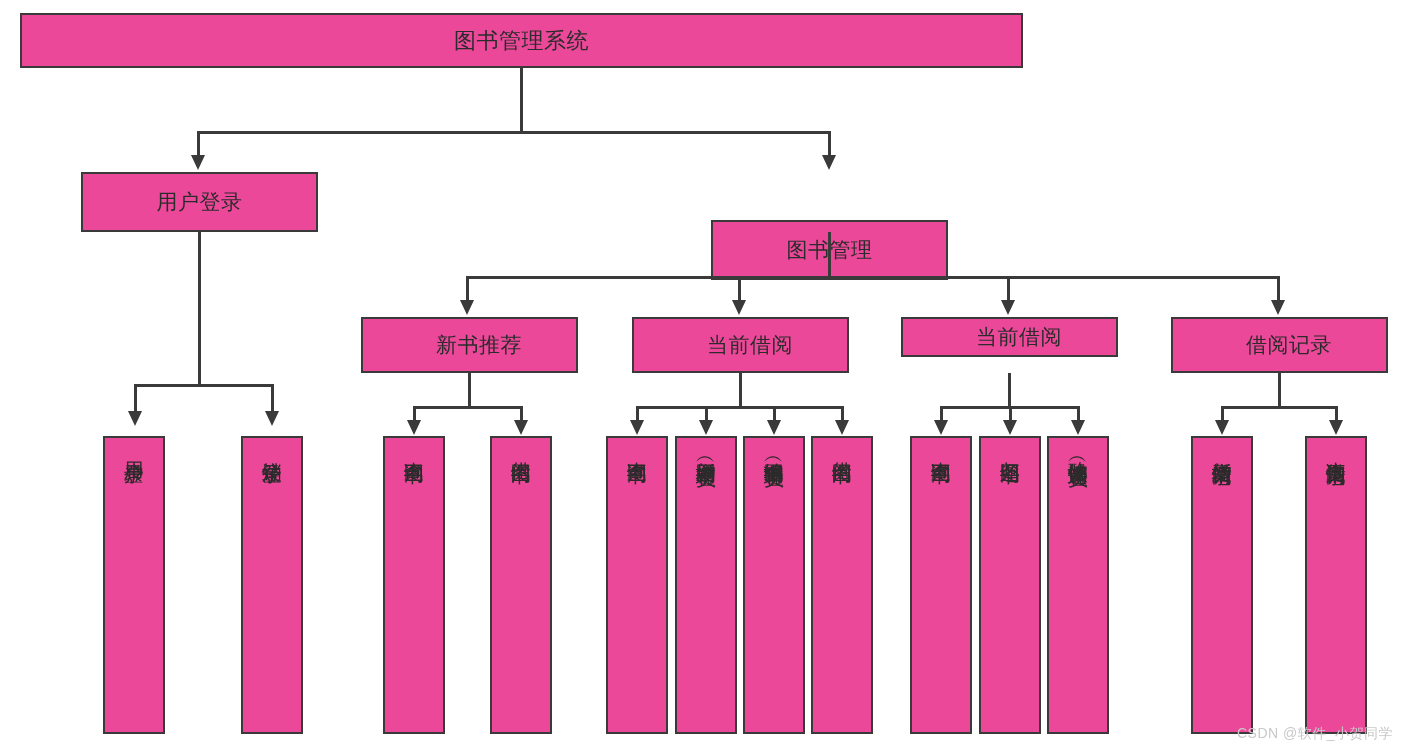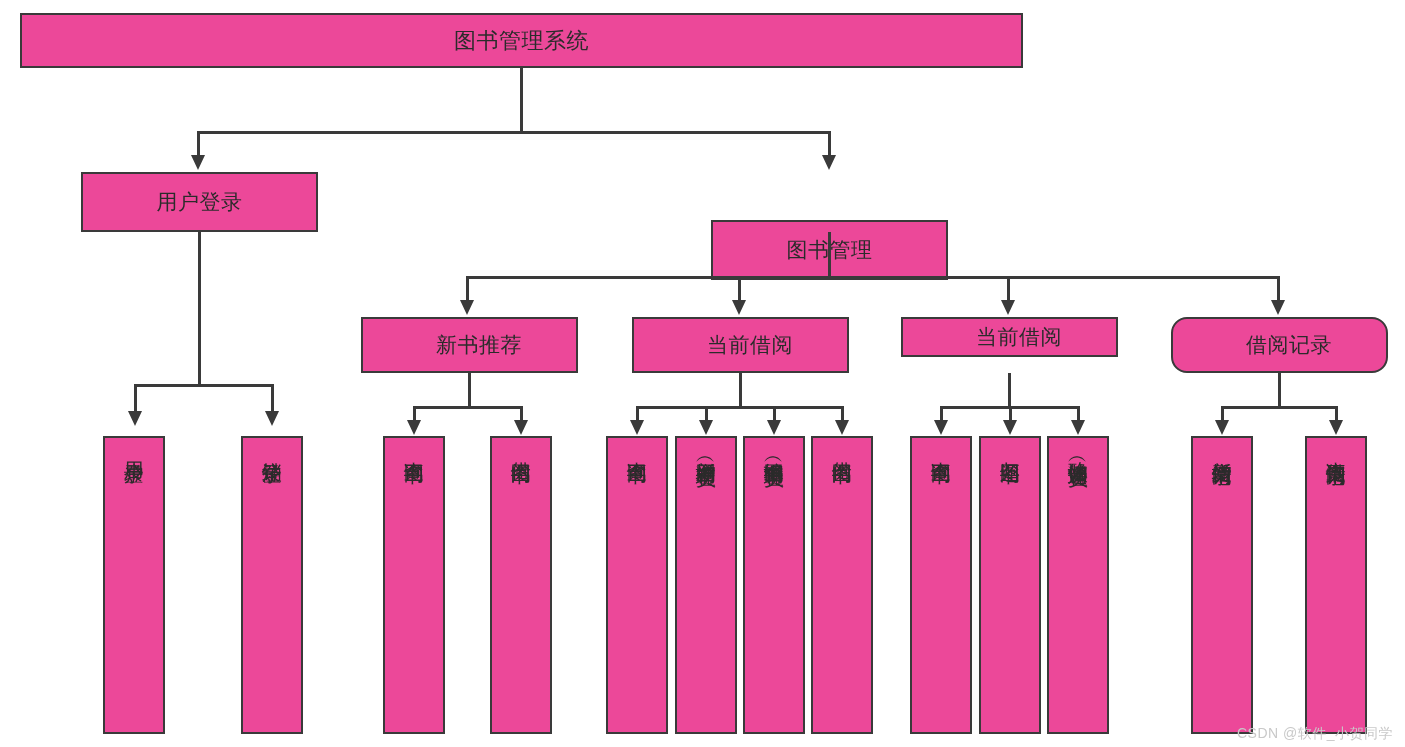--- a/index.html
+++ b/index.html
@@ -130,21 +130,21 @@
 
   <div class="node lvl3" style="left:361px; top:317px; width:217px; height:56px;">
     <span class="label">新书推荐</span>
   </div>
   <div class="node lvl3" style="left:632px; top:317px; width:217px; height:56px;">
     <span class="label">当前借阅</span>
   </div>
   <div class="node lvl3" style="left:901px; top:317px; width:217px; height:40px;">
     <span class="label">当前借阅</span>
   </div>
-  <div class="node lvl3" style="left:1171px; top:317px; width:217px; height:56px;border-radius:16px;">
+  <div class="node lvl3" style="left:1171px; top:317px; width:217px; height:56px;">
     <span class="label">借阅记录</span>
   </div>
 
   <div class="vline" style="left:468px; top:373px; height:33px;"></div>
   <div class="hline" style="left:413px; top:406px; width:110px;"></div>
   <div class="vline" style="left:413px; top:406px; height:16px;"></div>
   <div class="arrow" style="left:407px; top:420px;"></div>
   <div class="vline" style="left:520px; top:406px; height:16px;"></div>
   <div class="arrow" style="left:514px; top:420px;"></div>
 

